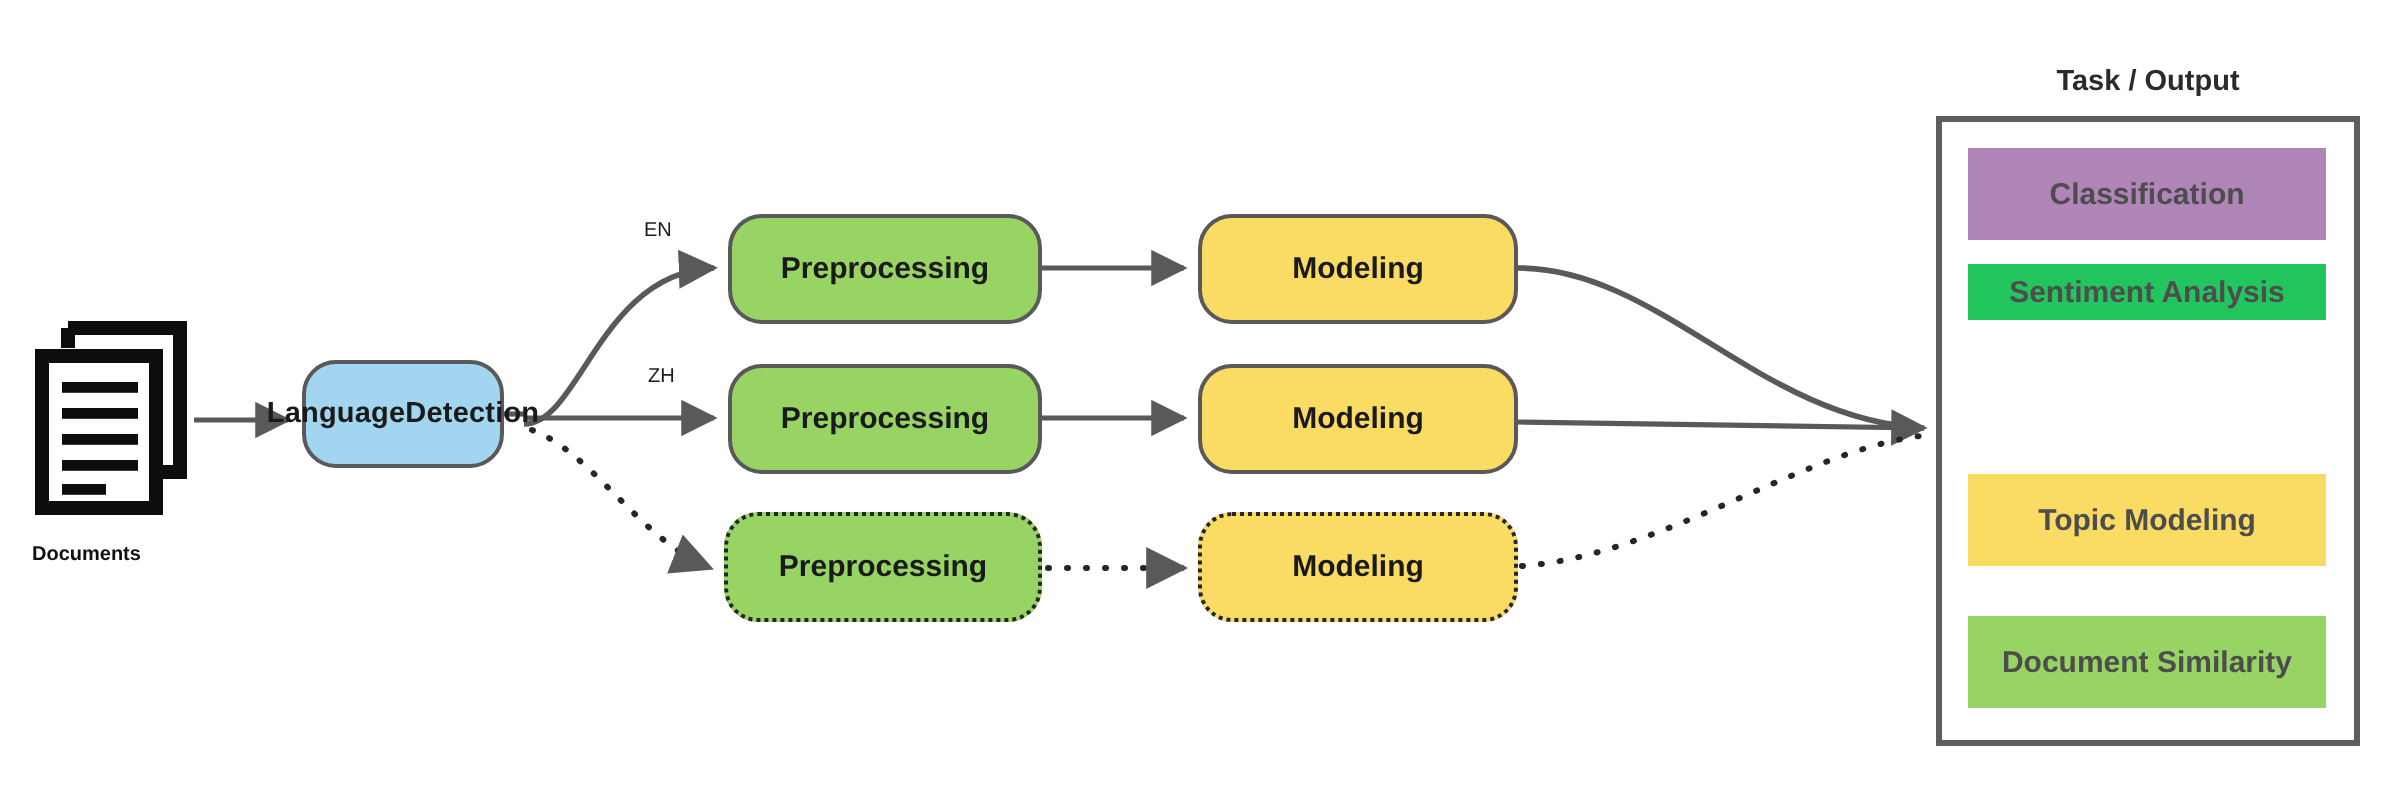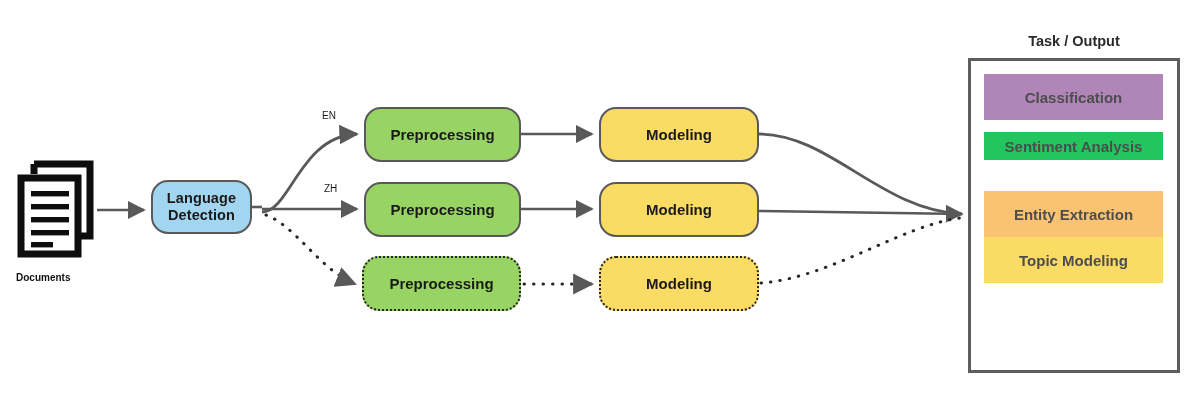--- a/index.html
+++ b/index.html
@@ -141,21 +141,21 @@
       <rect x="15" y="31" width="38" height="5.4" fill="#0d0d0d"></rect>
       <rect x="15" y="44" width="38" height="5.4" fill="#0d0d0d"></rect>
       <rect x="15" y="57" width="38" height="5.4" fill="#0d0d0d"></rect>
       <rect x="15" y="70" width="38" height="5.4" fill="#0d0d0d"></rect>
       <rect x="15" y="82" width="22" height="5.4" fill="#0d0d0d"></rect>
     </svg>
   </div>
 
   <div class="doc-caption" style="left:16px; top:272px;">Documents</div>
 
-  <div class="node solid lang-box" style="left:151px; top:180px; width:101px; height:54px; background:#a2d5f0; flex-direction:column;">
+  <div class="node solid lang-box" style="left:151px; top:180px; width:101px; height:54px; background:#a2d5f0; flex-direction:row;">
     <span>Language</span>
     <span>Detection</span>
   </div>
 
   <div class="edge-label" style="left:322px; top:110px;">EN</div>
   <div class="edge-label" style="left:324px; top:183px;">ZH</div>
 
   <div class="node solid" style="left:364px; top:107px; width:157px; height:55px; background:#97d463;">
     <span>Preprocessing</span>
   </div>
@@ -180,20 +180,20 @@
   <div class="task-title" style="left:968px; top:33px; width:212px;">Task / Output</div>
 
   <div class="task-panel" style="left:968px; top:58px; width:212px; height:315px;"></div>
 
   <div class="task-item" style="left:984px; top:74px; width:179px; height:46px; background:#b085b7;">
     <span>Classification</span>
   </div>
   <div class="task-item" style="left:984px; top:132px; width:179px; height:28px; background:#22c55e;">
     <span>Sentiment Analysis</span>
   </div>
-  <div class="task-item" style="left:984px; top:191px; width:179px; height:46px; background:#fac372;">
-    <span>Entity Extraction</span>
-  </div>
   <div class="task-item" style="left:984px; top:237px; width:179px; height:46px; background:#fadb63;">
     <span>Topic Modeling</span>
+  </div>
+  <div class="task-item" style="left:984px; top:308px; width:179px; height:46px; background:#97d463;">
+    <span>Document Similarity</span>
   </div>
 
 </div>
 
 </body></html>

